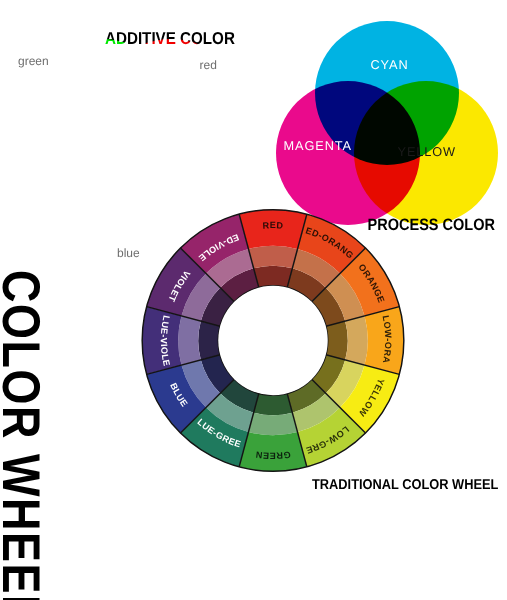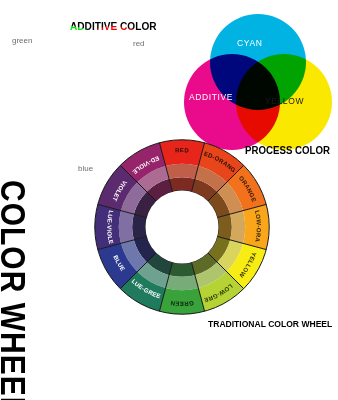--- a/index.html
+++ b/index.html
@@ -116,22 +116,22 @@
   <div class="smallLabel" style="left:12px;top:36px;">green</div>
   <div class="smallLabel" style="left:133px;top:39px;">red</div>
   <div class="smallLabel" style="left:78px;top:164px;">blue</div>
 
   <div id="process">
     <div class="circ" id="cmy-cyan"></div>
     <div class="circ" id="cmy-magenta"></div>
     <div class="circ" id="cmy-yellow"></div>
   </div>
 
-  <div class="vennText" style="left:237px;top:38px;color:#ffffff;">CYAN</div>
-  <div class="vennText" style="left:189px;top:92px;color:#ffffff;">ADDITIVE</div>
+  <div class="vennText" style="left:247px;top:38px;color:#ffffff;">CYAN</div>
+  <div class="vennText" style="left:189px;top:92px;color:#ffffff;">MAGENTA</div>
   <div class="vennText" style="left:265px;top:96px;color:#1a1a1a;">YELLOW</div>
 
   <div class="blockTitle" id="procTitle">PROCESS COLOR</div>
 
   <div id="wheelWrap">
     <svg id="wheelSvg" viewBox="0 0 100 100">
       <defs>
         <path id="lblPath0" d="M 50 50 m 0 -42 a 42 42 0 0 1 0 84" fill="none"></path>
       </defs>
       <g id="wheel-rings">

